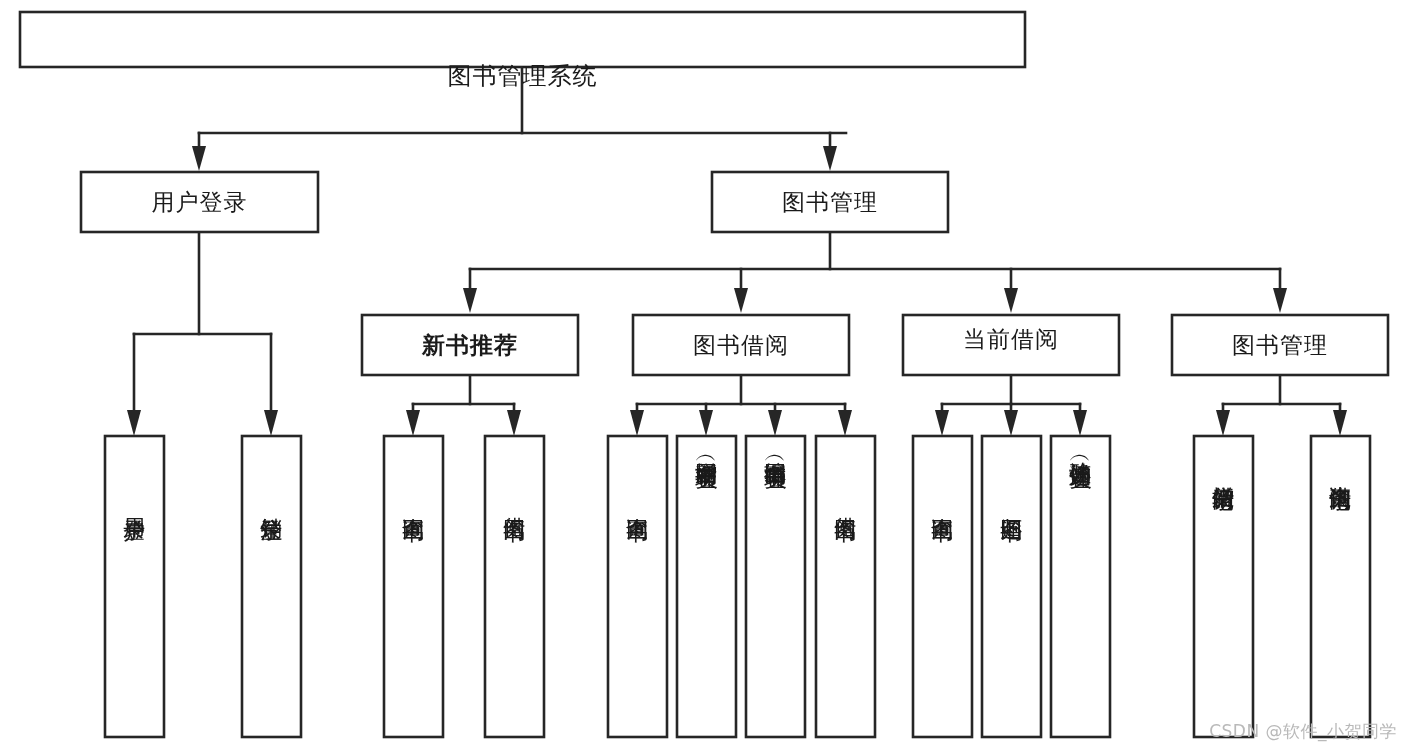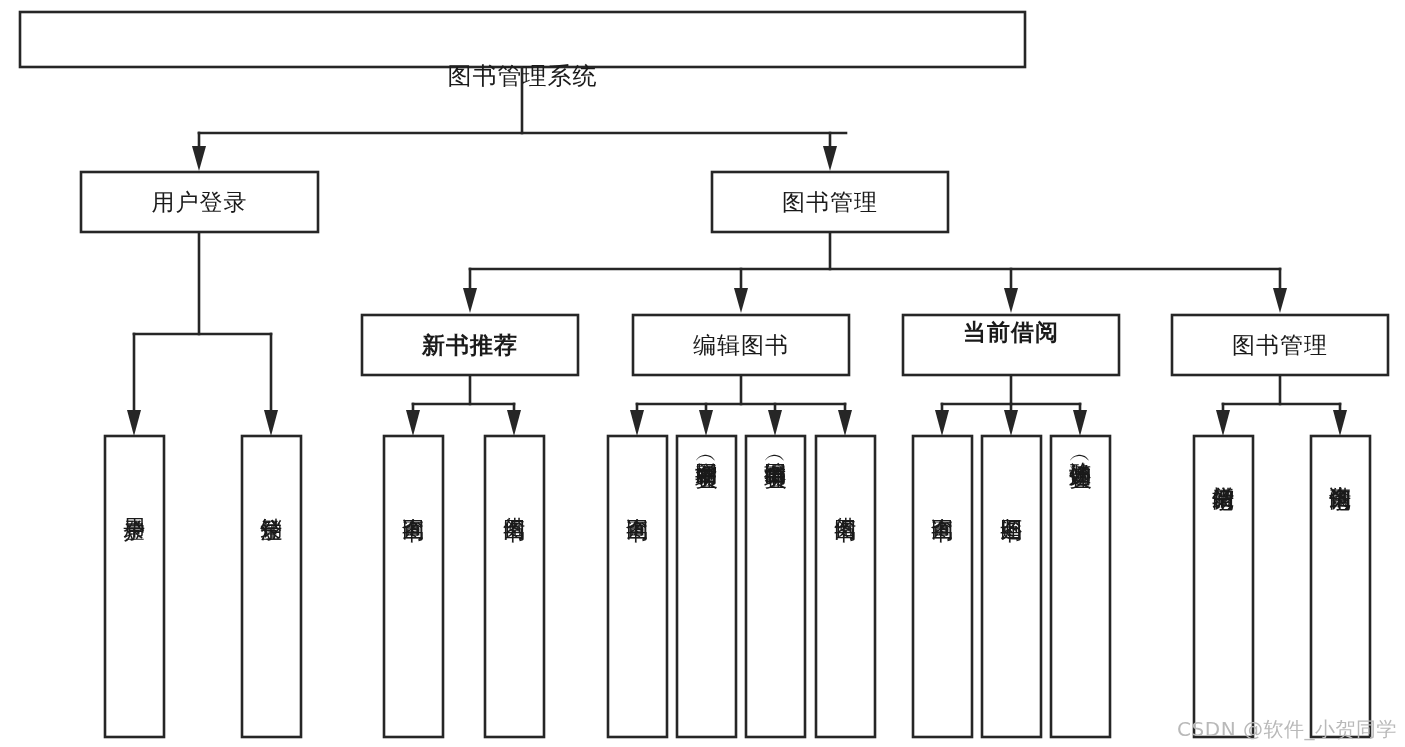--- a/index.html
+++ b/index.html
@@ -39,21 +39,21 @@
   }
   .arrow-head {
     fill: #262626;
     stroke: none;
   }
   .watermark-text {
     position: absolute;
     right: 8px;
     bottom: 4px;
     font-family: "DejaVu Sans", "Liberation Sans", sans-serif;
-    font-size: 20px;
+    font-size: 17px;
     color: #b9b9b9;
     white-space: nowrap;
     letter-spacing: 0.5px;
     pointer-events: none;
     margin-top: 41px;
   }
   .vlabel-wrap {
     position: absolute;
     display: flex;
     align-items: flex-start;
@@ -207,23 +207,23 @@
     <span class="hlabel">用户登录</span>
   </div>
   <div class="hlabel-wrap" style="left:712px; top:172px; width:236px; height:60px;">
     <span class="hlabel">图书管理</span>
   </div>
 
   <div class="hlabel-wrap" style="left:362px; top:315px; width:216px; height:60px;font-weight:bold;">
     <span class="hlabel">新书推荐</span>
   </div>
   <div class="hlabel-wrap" style="left:633px; top:315px; width:216px; height:60px;">
-    <span class="hlabel">编辑图书</span>
-  </div>
-  <div class="hlabel-wrap" style="left:903px; top:308px; width:216px; height:48px;font-weight:bold;">
+    <span class="hlabel">图书借阅</span>
+  </div>
+  <div class="hlabel-wrap" style="left:903px; top:315px; width:216px; height:48px;">
     <span class="hlabel">当前借阅</span>
   </div>
   <div class="hlabel-wrap" style="left:1172px; top:315px; width:216px; height:60px;">
     <span class="hlabel">图书管理</span>
   </div>
 
   <div class="vlabel-wrap" style="left:105px; top:436px; width:59px; height:301px; padding-top:64px;">
     <span class="vlabel">用户登录</span>
   </div>
   <div class="vlabel-wrap" style="left:242px; top:436px; width:59px; height:301px; padding-top:64px;">

